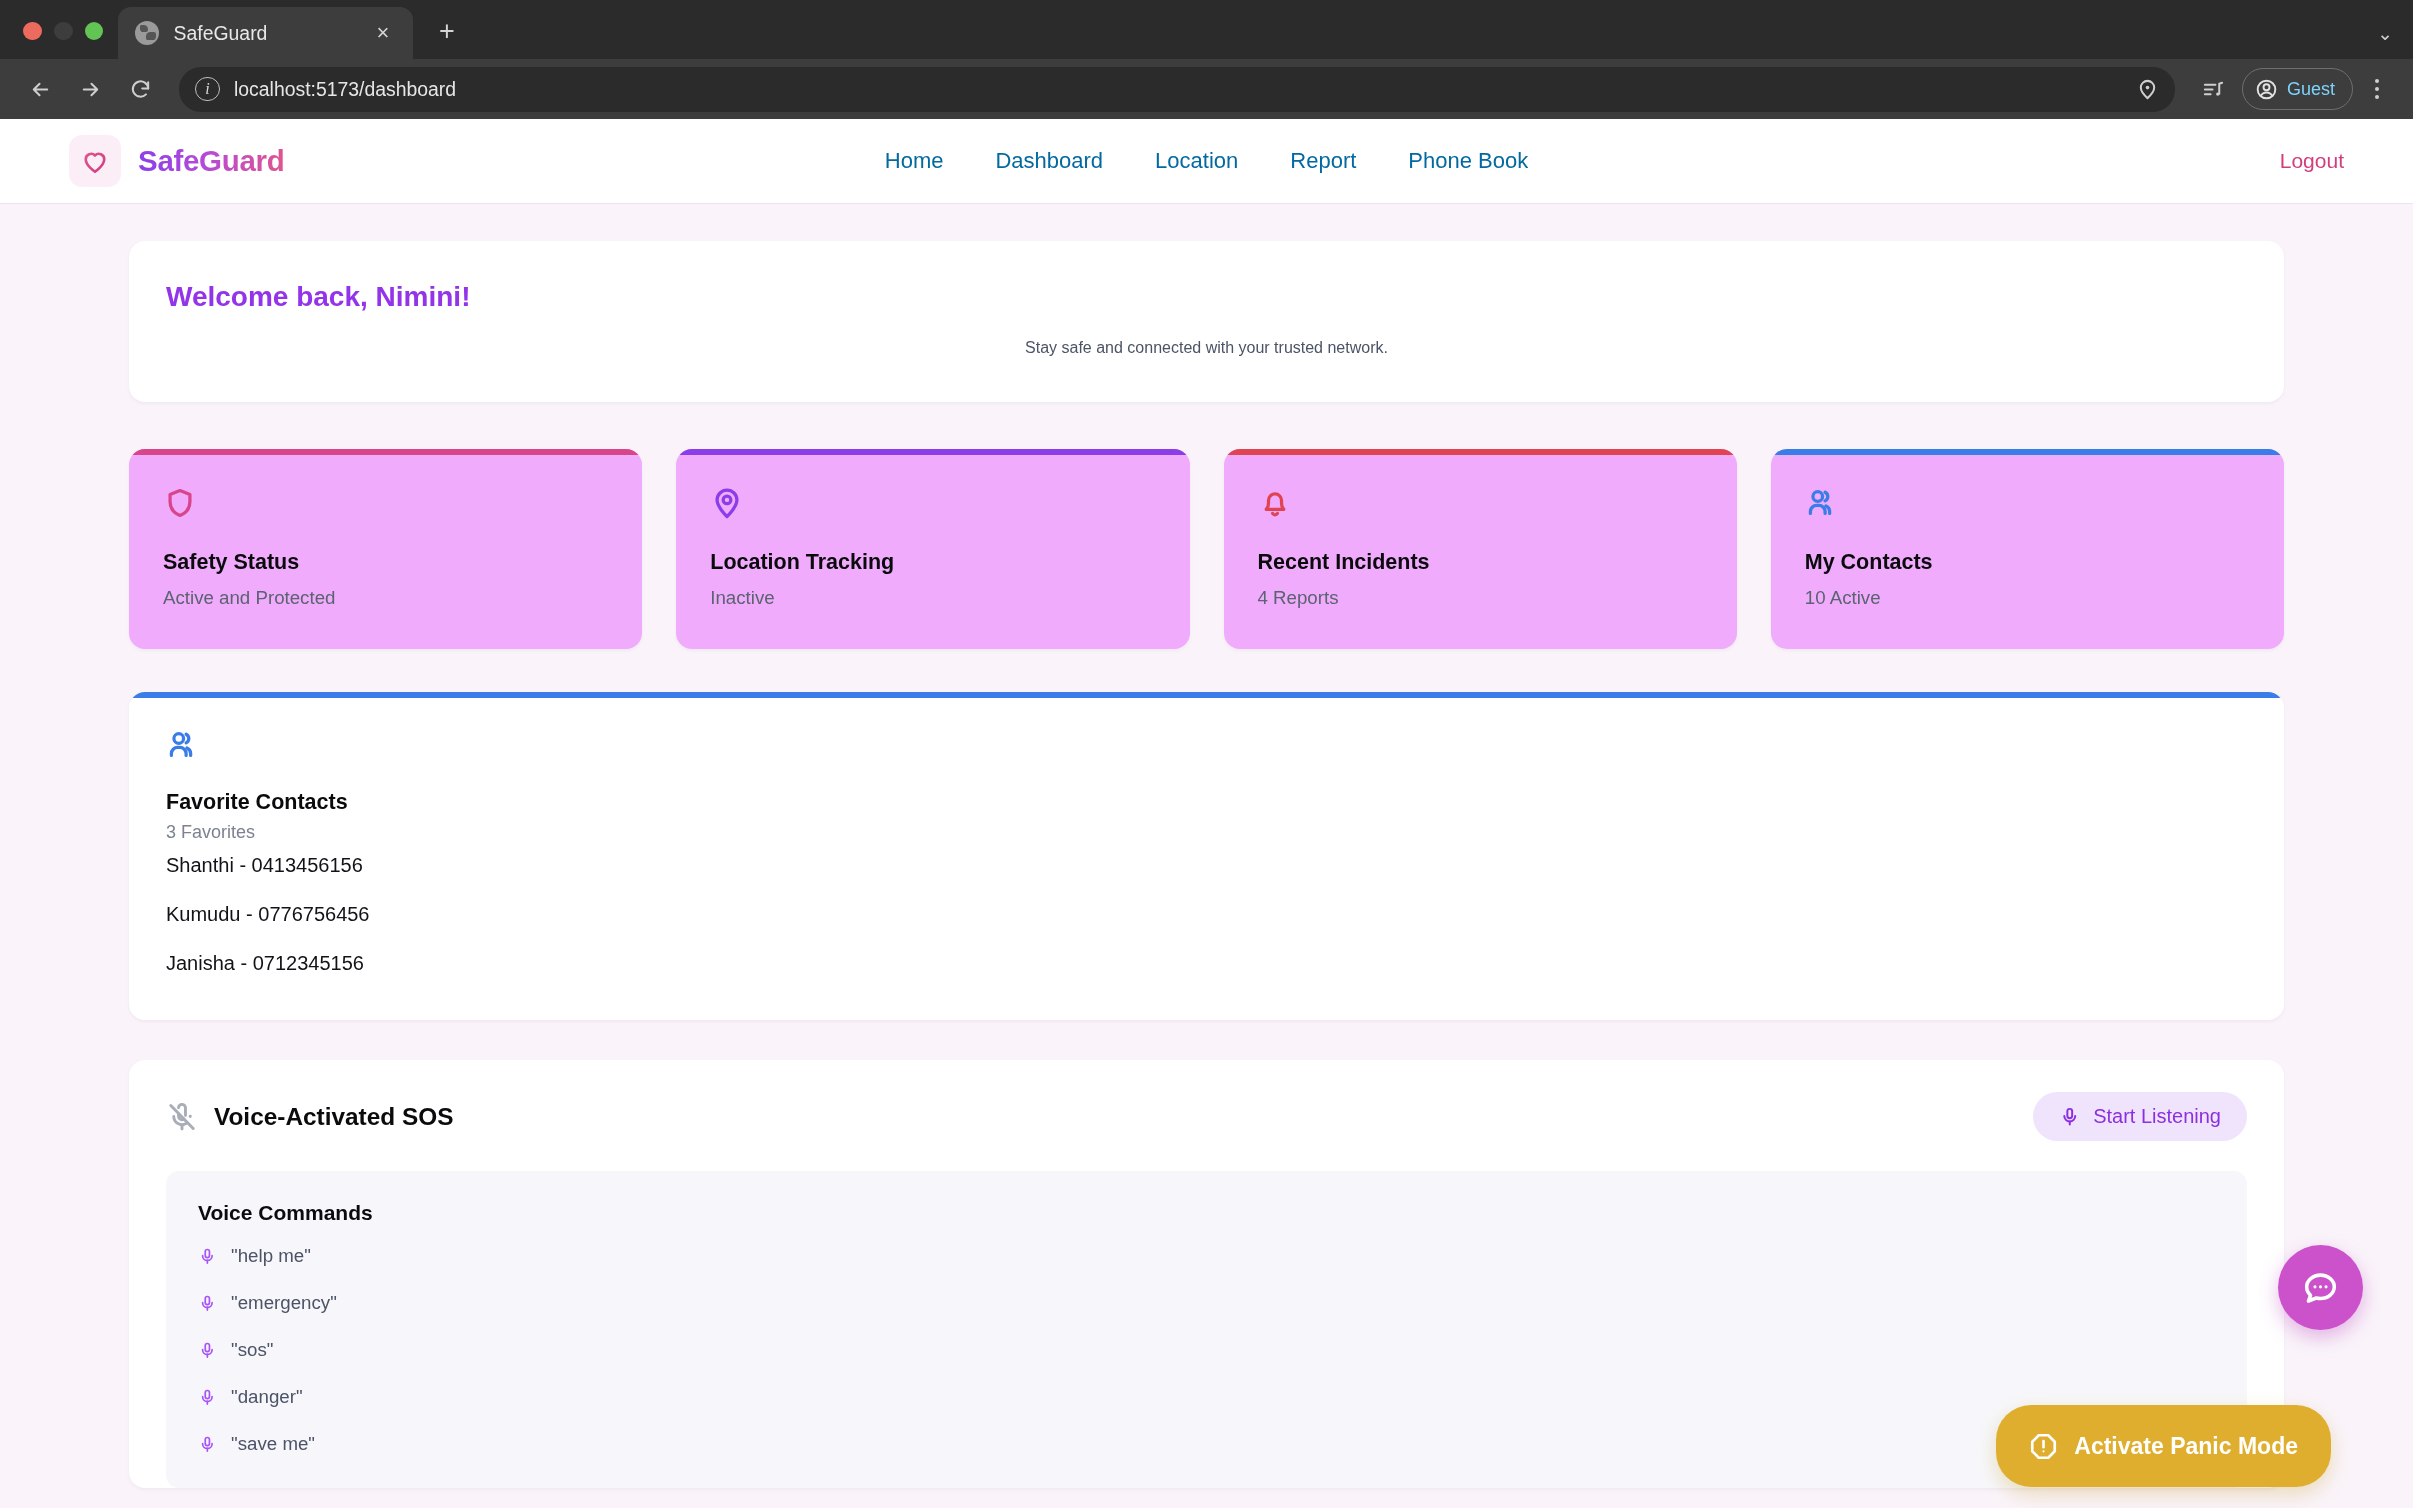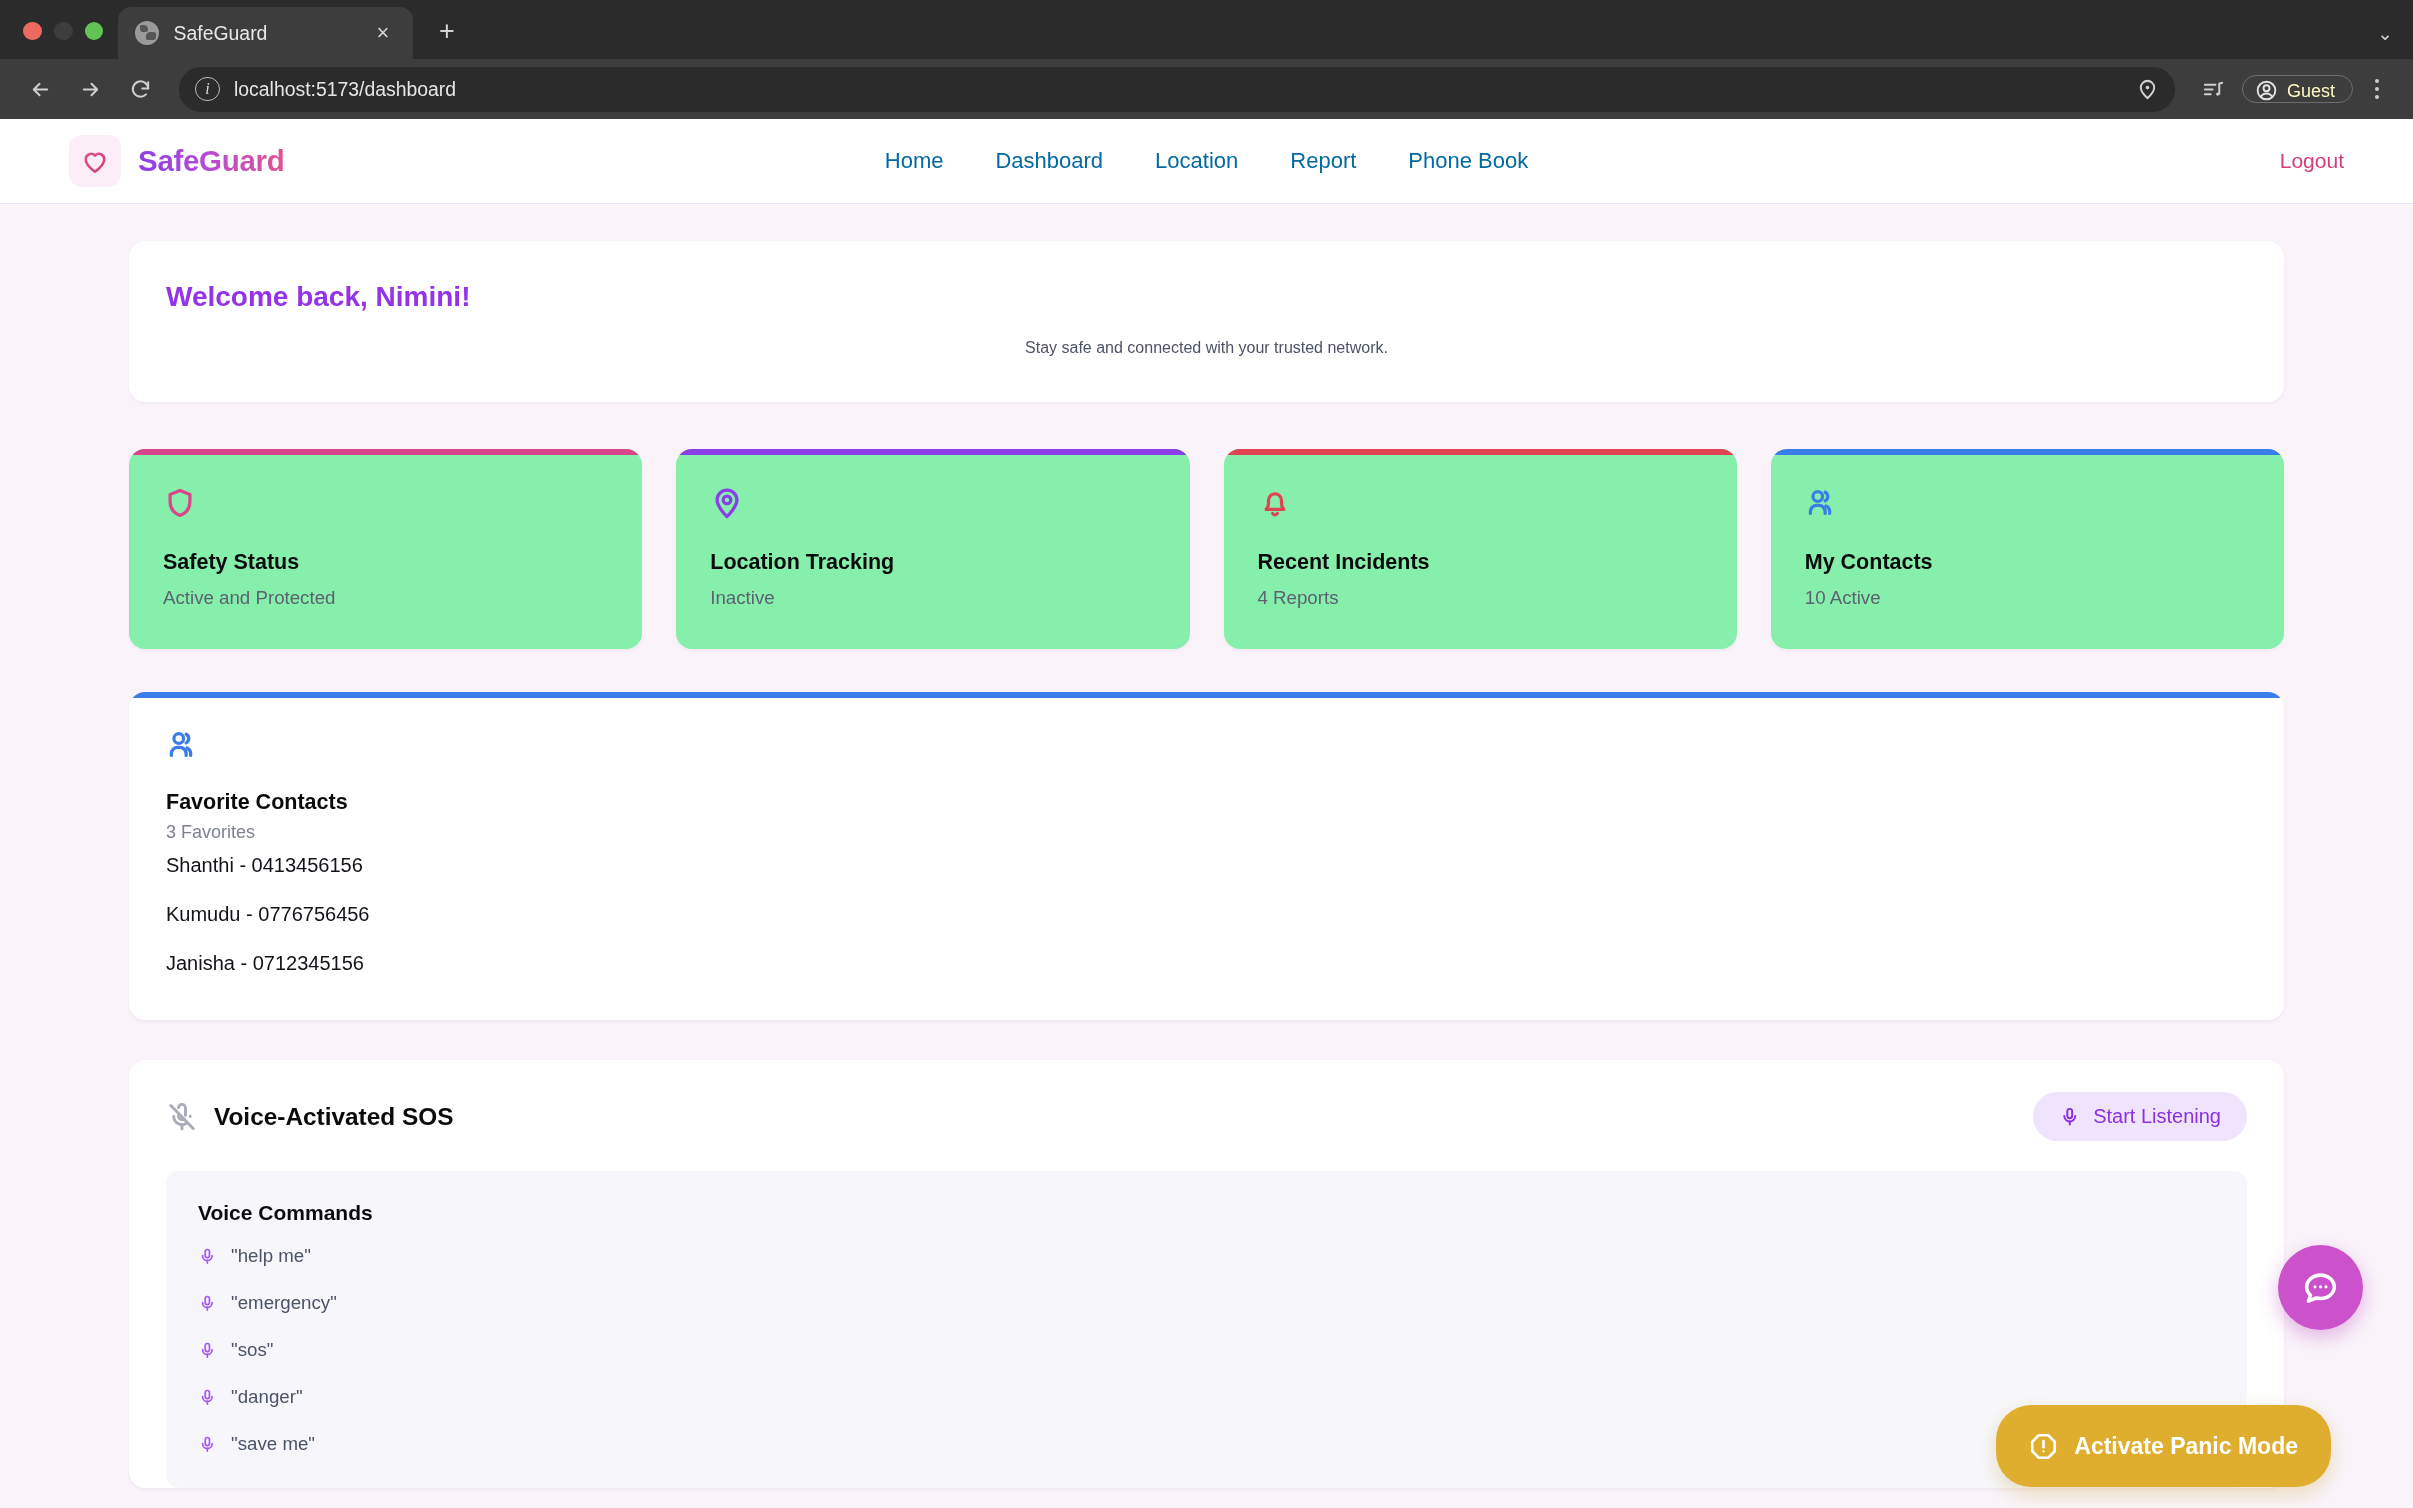--- a/index.html
+++ b/index.html
@@ -60,22 +60,22 @@
     display: flex; align-items: center; padding: 0 16px; gap: 14.4px; margin: 0 10px;
   }
   .omnibox .info-ico { width: 24.4px; height: 24.4px; border-radius: 50%;
     border: 1.6px solid #bdbdbd; color: #d8d8d8; font-size: 16px; font-style: italic;
     font-family: "Liberation Serif", serif; display:flex; align-items:center;
     justify-content:center; flex: 0 0 24.4px; }
   .url { color: #e6e6e6; font-size: 19.4px; flex: 1; }
   .omni-right { display:flex; align-items:center; color:#cfcfcf; }
   .omni-right svg { width: 23px; height: 23px; stroke: #cfcfcf; fill:none; stroke-width:2.1; }
   .guest-pill {
-    height: 28px; border: 1.4px solid #6e6e6e; border-radius: 21px; display: flex;
-    align-items: flex-end; gap: 9.3px; padding: 0 17px 0 11.5px; color: #fef9c3; font-size: 18px;
+    height: 42px; border: 1.4px solid #6e6e6e; border-radius: 21px; display: flex;
+    align-items: center; gap: 9.3px; padding: 0 17px 0 11.5px; color: #7dd3fc; font-size: 18px;
   }
   .guest-pill svg { width: 23px; height: 23px; stroke: #e2e2e2; fill: none; stroke-width: 2; }
   .kebab { width: 34px; display:flex; flex-direction:column; align-items:center; gap:3.6px; }
   .kebab i { width: 4.3px; height: 4.3px; border-radius: 50%; background: #cfcfcf; display:block; }
 
   
   .page { flex: 1; background: #faf4fa; overflow: hidden; position: relative; }
 
   .app-header {
     height: 85px; background: #ffffff; border-bottom: 1.4px solid #ece2f7;
@@ -104,21 +104,21 @@
   .card {
     background: #ffffff; border-radius: 16px; box-shadow: 0 1.4px 3.6px rgba(90,40,110,.055);
   }
 
   .welcome { padding: 40px 37px 45px 37px; margin-bottom: 47px; }
   .welcome h1 { font-size: 28px; color: #9333ea; font-weight: bold; margin-bottom: 26px; }
   .welcome p { font-size: 16px; color: #4b5366; text-align: center; }
 
   .statgrid { display: grid; grid-template-columns: repeat(4,1fr); gap: 34px; margin-bottom: 43px; }
   .stat {
-    background:#86efac; border-radius: 16px; overflow: hidden; position: relative;
+    background:#f0abfc; border-radius: 16px; overflow: hidden; position: relative;
     box-shadow: 0 1.4px 3.6px rgba(90,40,110,.055); padding: 37px 34px 40px 34px;
   }
   .stat::before { content:""; position:absolute; left:0; right:0; top:0; height:5.7px; background: var(--accent); }
   .stat-ico { height: 40px; margin-bottom: 24.4px; }
   .stat-ico svg { width: 34px; height: 34px; fill: none; stroke: var(--accent); stroke-width: 2.3;
                   stroke-linecap: round; stroke-linejoin: round; }
   .stat h3 { font-size: 21.5px; color: #0b0b0d; font-weight: bold; margin-bottom: 11.5px; }
   .stat .sub { font-size: 18.7px; color: #5b6270; }
 
   .favcard { position: relative; overflow: hidden; padding: 36px 37px 45px 37px; margin-bottom: 40px; }

